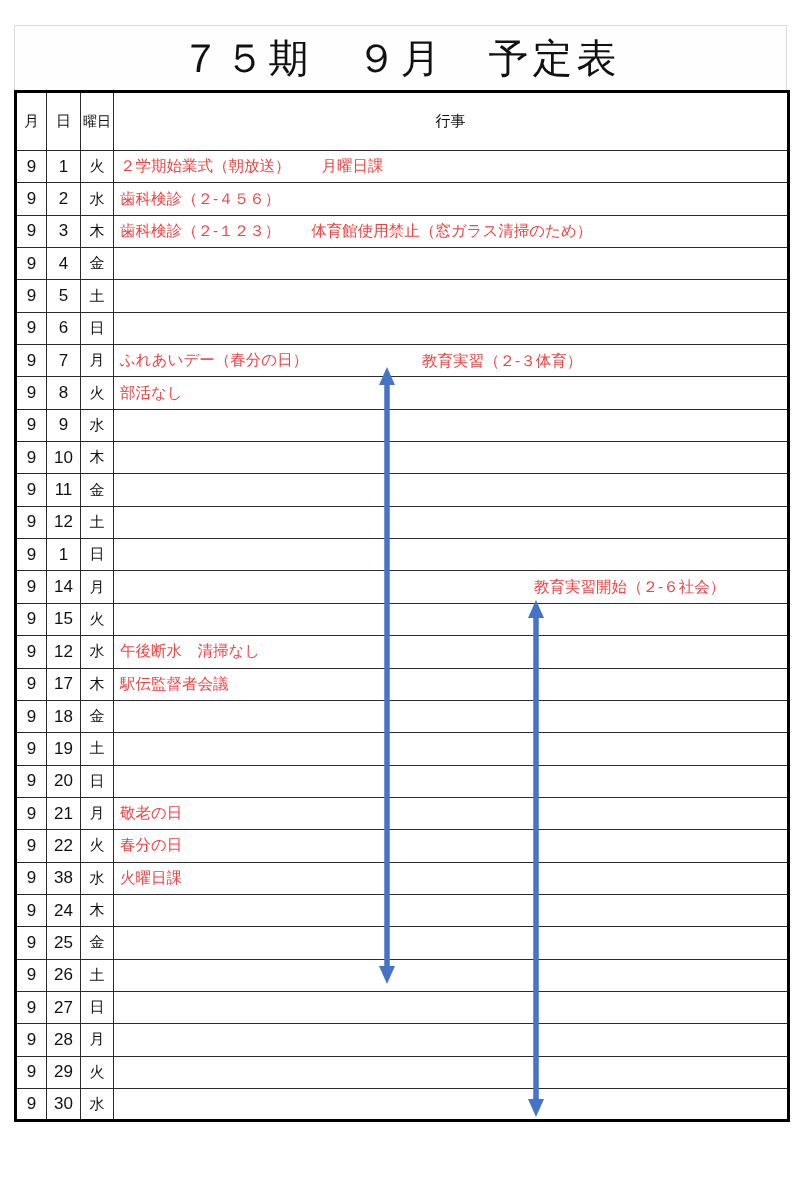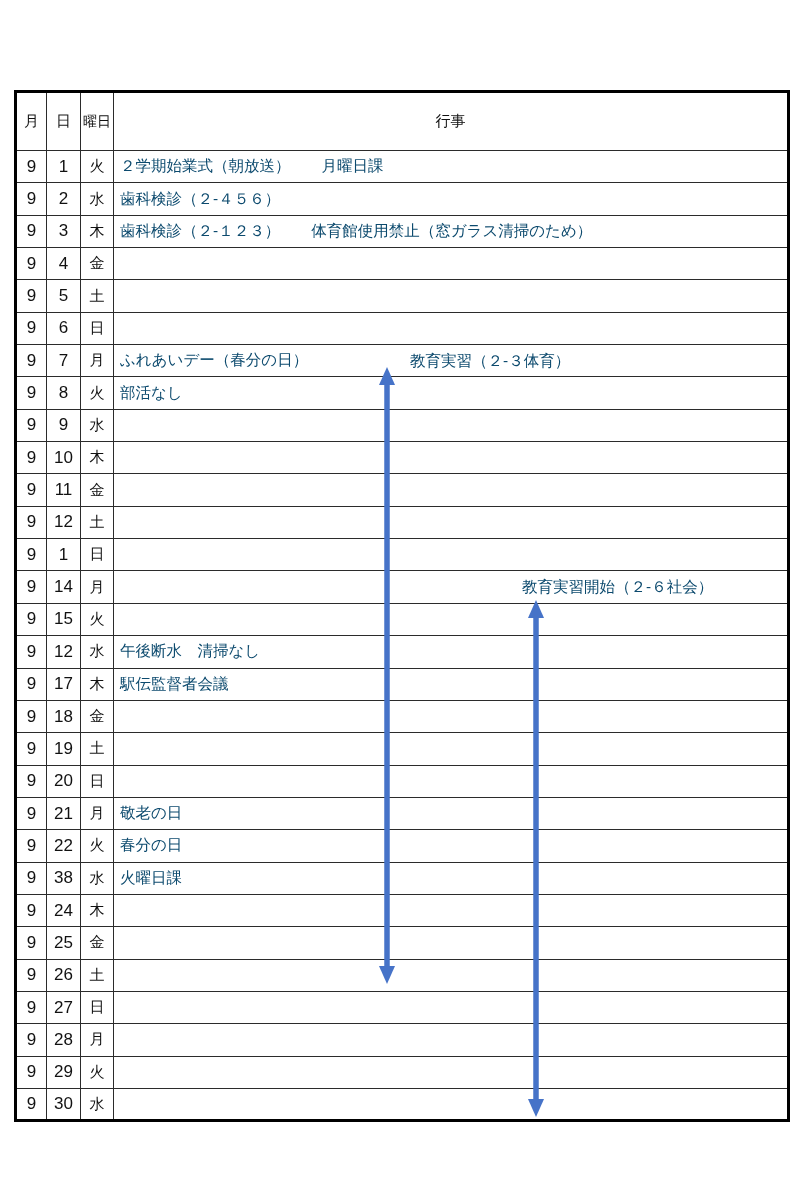--- a/index.html
+++ b/index.html
@@ -29,32 +29,35 @@
   #sched-table td,#sched-table th{
     border:1px solid #2b2b2b;padding:0;font-weight:normal;
     overflow:hidden;white-space:nowrap;background:#fff;
   }
   #sched-table thead tr{height:59px;}
   #sched-table tbody tr{height:32.35px;}
   .h-cell{text-align:center;font-size:15px;color:#111;}
   .h-small{font-size:14px;}
   .num-cell{text-align:center;font-size:17px;letter-spacing:0px;color:#111;}
   .week-cell{text-align:center;font-size:15px;color:#111;}
-  .event-cell{position:relative;font-size:15.5px;color:#0c4a6e;}
+  .event-cell{position:relative;font-size:15.5px;color:#ef4444;}
   .event-cell .seg{display:inline-block;padding-left:6px;vertical-align:middle;}
-  .event-cell .seg.abs{position:absolute;top:50%;transform:translateY(-50%);padding-left:0;}
+  .event-cell .seg.abs{position:absolute;top:50%;transform:translateY(-50%);padding-left:0;margin-left:12px;}
   td.gray{background:#c0c0c0;}
   
   .arrow-svg{position:absolute;pointer-events:none;}
 </style>
 </head>
 <body>
 
 <div id="page">
 
+  <div id="title-box">
+    <span class="title-text">７５期　９月　予定表</span>
+  </div>
 
   <table id="sched-table">
     <colgroup>
       <col class="c-month">
         <col class="c-day">
         <col class="c-week">
         <col class="c-event">
     </colgroup>
     <thead>
       <tr>

